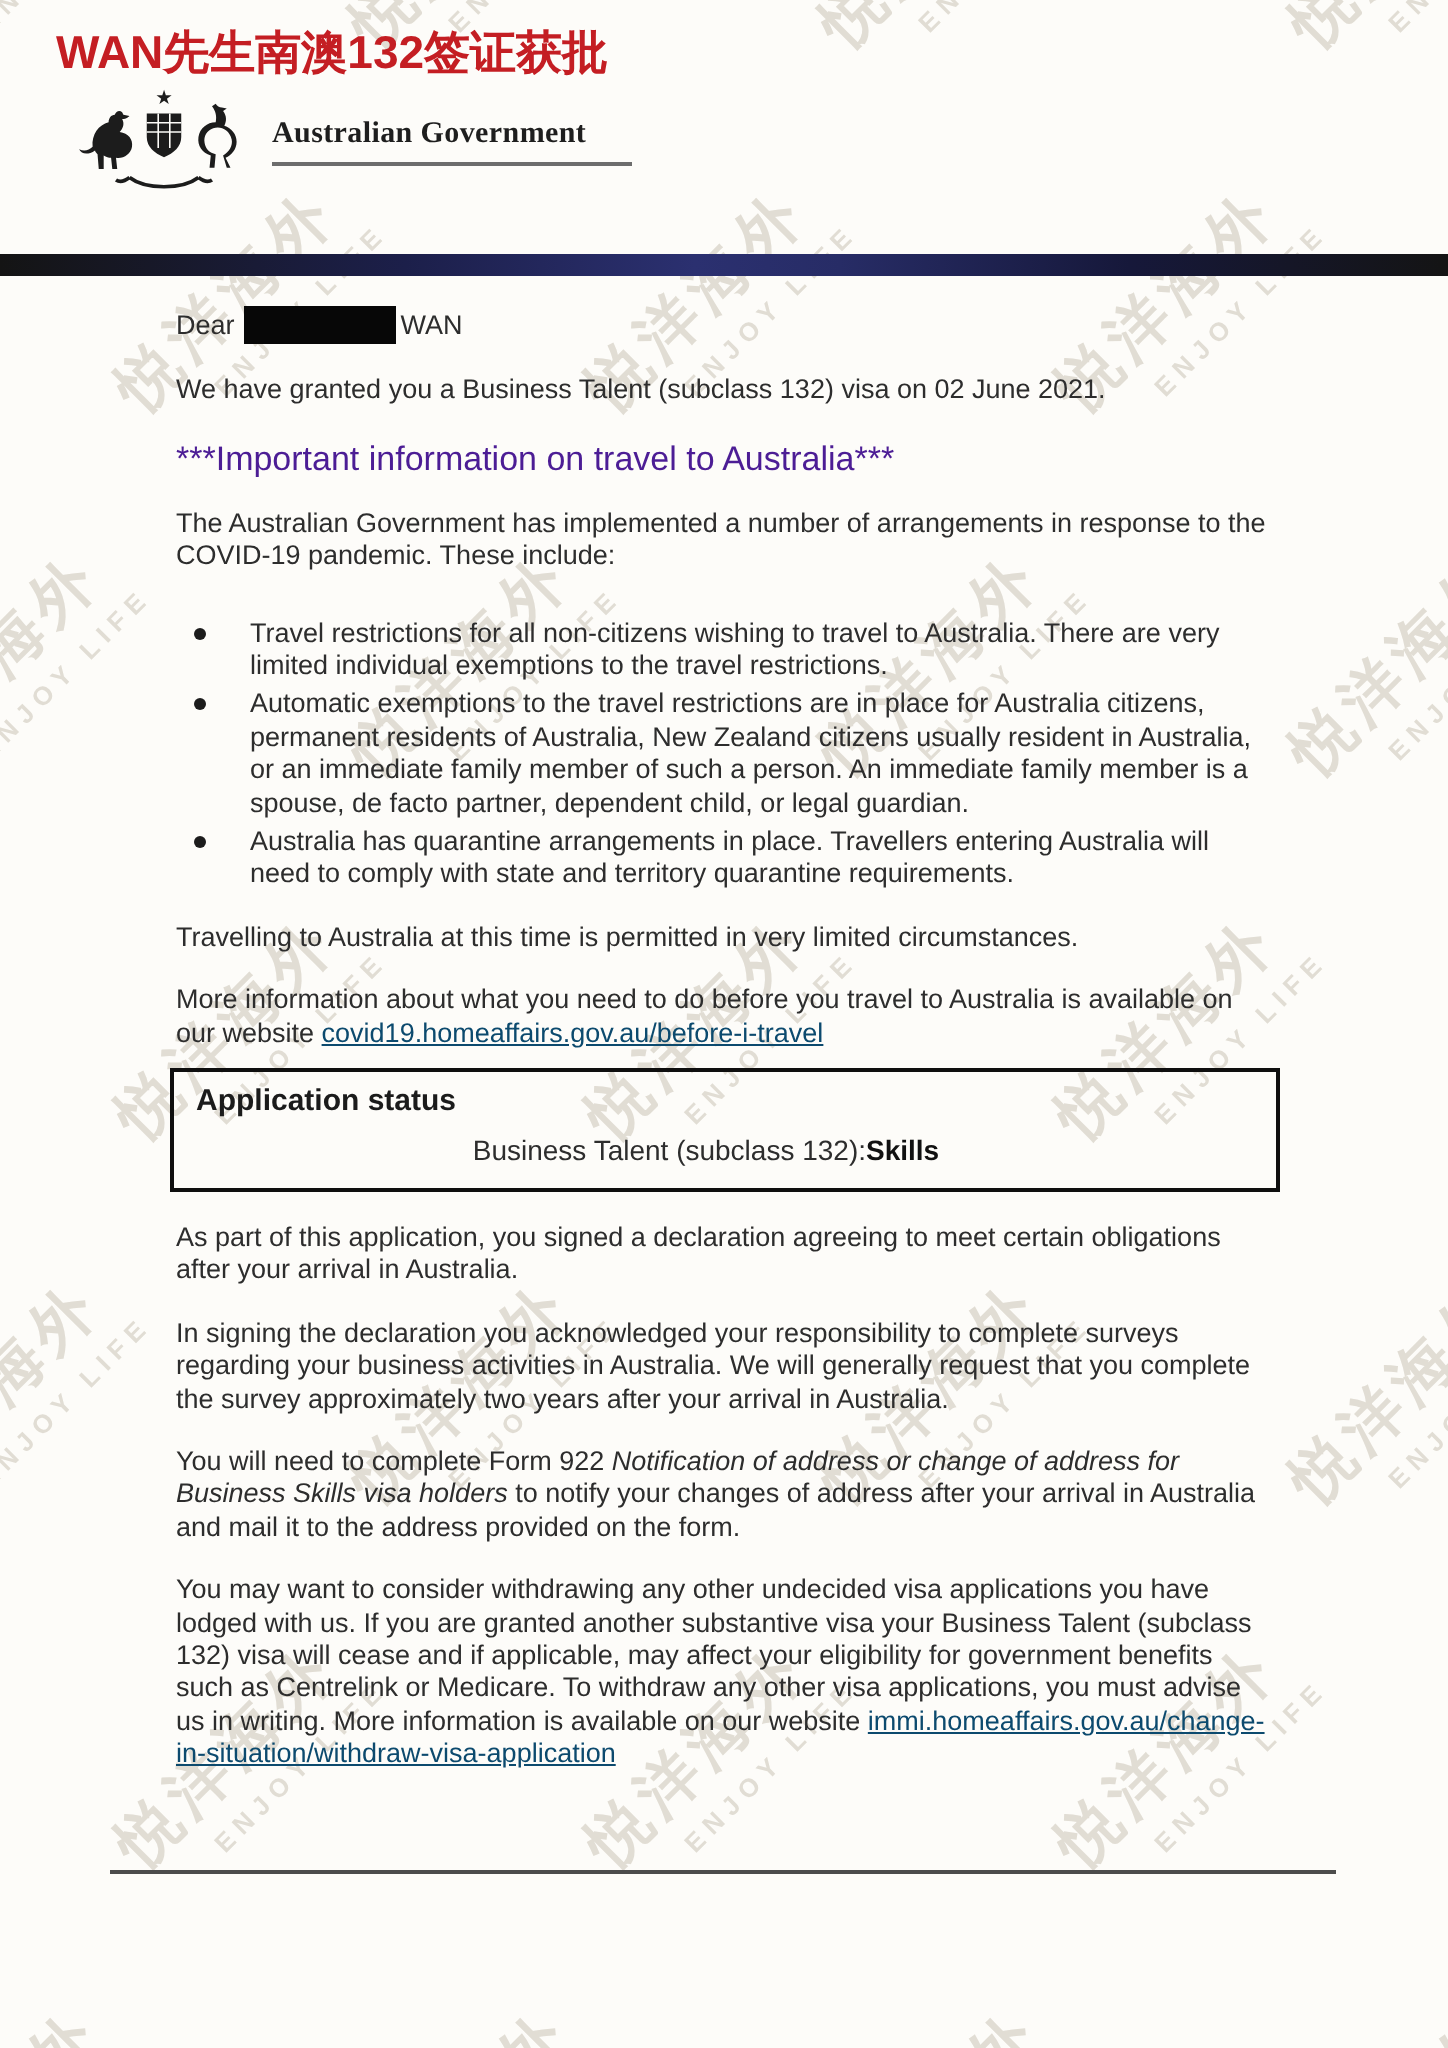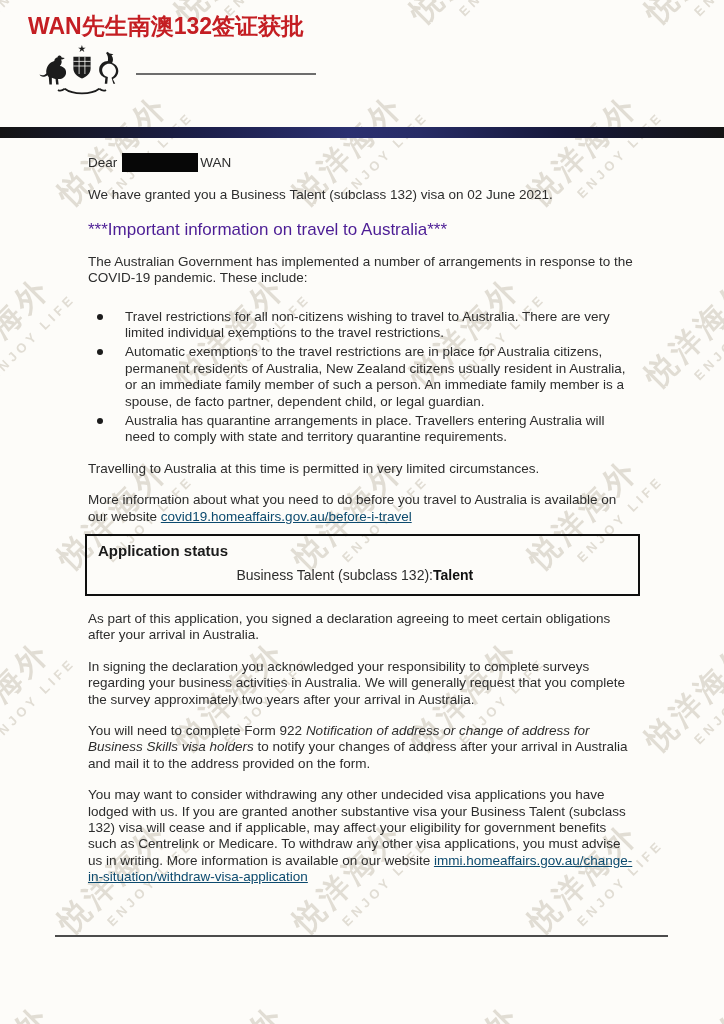--- a/index.html
+++ b/index.html
@@ -248,20 +248,21 @@
           <path d="M74.7,24 V52"></path>
         </g>
 
         <g stroke="#1c1c1c" stroke-width="3" fill="none">
           <path d="M42,76 C55,86 85,86 98,76"></path>
           <path d="M42,76 C38,79 34,80 31,78"></path>
           <path d="M98,76 C102,79 106,80 109,78"></path>
         </g>
       </svg>
       <div class="gov-block">
+        <div class="gov-name">Australian Government</div>
         <div class="gov-divider"></div>
       </div>
     </div>
 
     <div class="navy-bar"></div>
 
     <main class="letter-body">
 
       <p class="salutation"><span>Dear</span><span class="redaction"></span><span>WAN</span></p>
 
@@ -287,21 +288,21 @@
       </ul>
 
       <p>Travelling to Australia at this time is permitted in very limited circumstances.</p>
 
       <p><span>More information about what you need to do before you travel to Australia is available on our website </span><a class="doc-link" href="#">covid19.homeaffairs.gov.au/before-i-travel</a></p>
 
       <div class="status-box">
         <div class="status-title">Application status</div>
         <div class="status-row">
           <span class="status-label">Business Talent (subclass 132):</span>
-          <span class="status-value">Talent</span>
+          <span class="status-value">Skills</span>
         </div>
       </div>
 
       <p>As part of this application, you signed a declaration agreeing to meet certain obligations after your arrival in Australia.</p>
 
       <p>In signing the declaration you acknowledged your responsibility to complete surveys regarding your business activities in Australia. We will generally request that you complete the survey approximately two years after your arrival in Australia.</p>
 
       <p><span>You will need to complete Form 922 </span><em class="em-italic">Notification of address or change of address for Business Skills visa holders</em><span> to notify your changes of address after your arrival in Australia and mail it to the address provided on the form.</span></p>
 
       <p><span>You may want to consider withdrawing any other undecided visa applications you have lodged with us. If you are granted another substantive visa your Business Talent (subclass 132) visa will cease and if applicable, may affect your eligibility for government benefits such as Centrelink or Medicare. To withdraw any other visa applications, you must advise us in writing. More information is available on our website </span><a class="doc-link" href="#">immi.homeaffairs.gov.au/change-in-situation/withdraw-visa-application</a></p>

